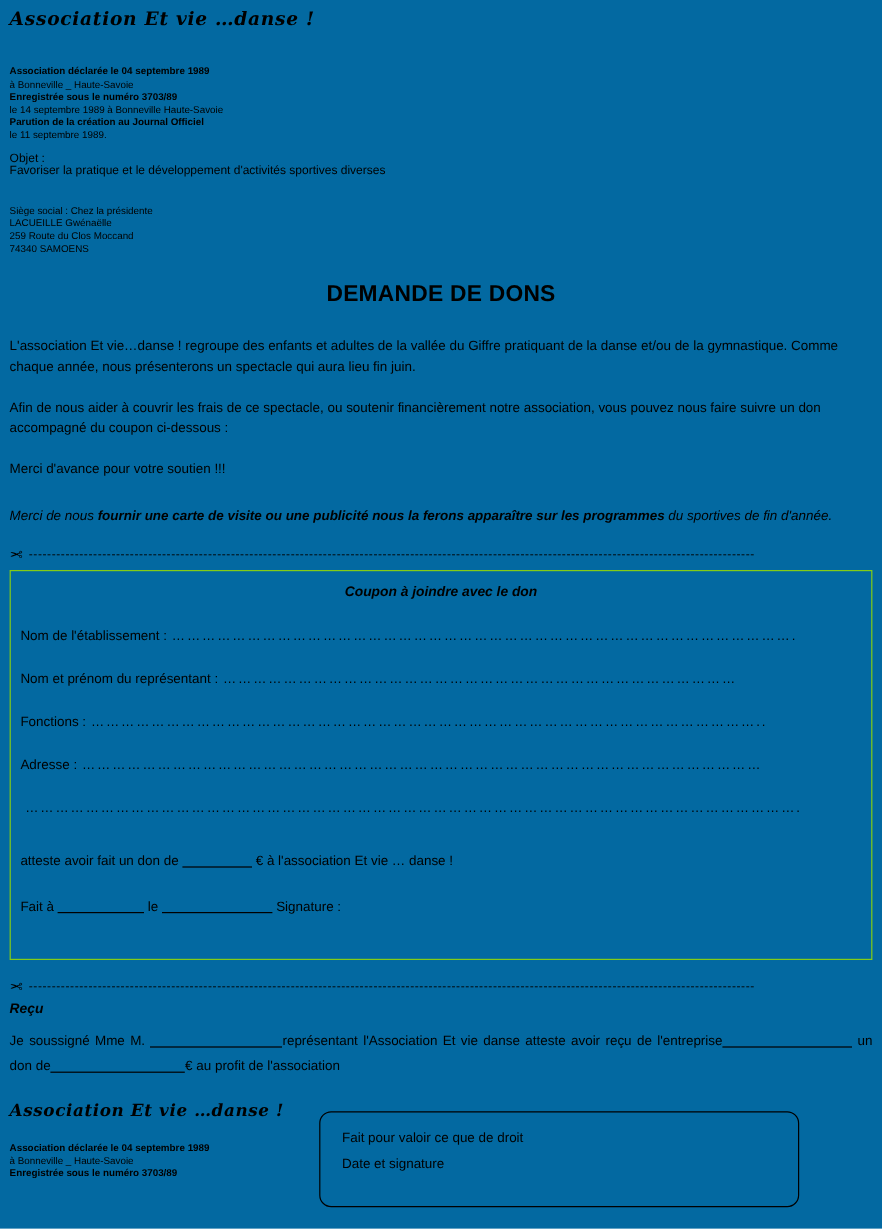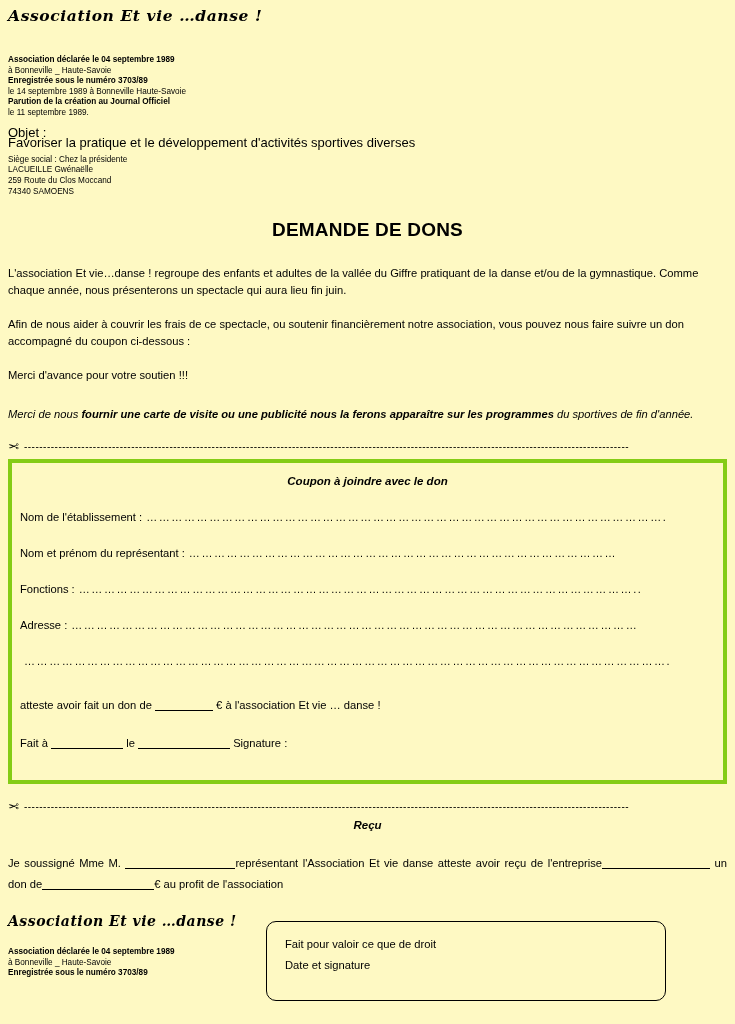--- a/index.html
+++ b/index.html
@@ -9,21 +9,21 @@
   }
   body {
     font-family: "Liberation Sans", sans-serif;
     color: #000000;
   }
   .page {
     position: relative;
     width: 735px;
     height: 1024px;
     margin: 0 auto;
-    background: #fef9c3;
+    background: #0369a1;
     box-sizing: border-box;
     overflow: hidden;
   }
   .inner {
     position: absolute;
     left: 8px;
     top: 6px;
     width: 719px;
   }
 
@@ -39,23 +39,23 @@
   }
   .head-block {
     font-size: 8.2px;
     line-height: 10.6px;
     margin-bottom: 9px;
   }
   .head-block .b { font-weight: bold; }
   .head-block .r { font-weight: normal; }
 
   .objet-block {
-    font-size: 13px;
+    font-size: 10px;
     line-height: 10.6px;
-    margin-bottom: 6px;
+    margin-bottom: 22px;
   }
   .siege-block {
     font-size: 8.2px;
     line-height: 10.6px;
     margin-bottom: 4px;
   }
 
   
   .doc-title {
     text-align: center;
@@ -96,21 +96,21 @@
     flex: 1 1 auto;
     font-size: 10px;
     letter-spacing: 0.5px;
     overflow: hidden;
     white-space: nowrap;
     color: #000;
   }
 
   
   .coupon-box {
-    border: 4px solid #84cc16;
+    border: 1px solid #84cc16;
     padding: 10px 8px 12px 8px;
     box-sizing: border-box;
     height: 325px;
     position: relative;
   }
   .coupon-title {
     text-align: center;
     font-style: italic;
     font-weight: bold;
     font-size: 11.5px;
@@ -161,25 +161,25 @@
   .fait-row .u2 {
     display: inline-block;
     border-bottom: 1px solid #000;
     width: 92px;
     height: 12px;
     vertical-align: -2px;
   }
 
   
   .recu-title {
-    text-align: center;
+    text-align: left;
     font-style: italic;
     font-weight: bold;
     font-size: 11.5px;
-    margin: 4px 0 22px 0;
+    margin: 4px 0 11px 0;
   }
   .recu-para {
     font-size: 11.2px;
     line-height: 21px;
     text-align: justify;
     margin: 0 0 6px 0;
   }
   .recu-para .u-a {
     display: inline-block;
     border-bottom: 1px solid #000;

